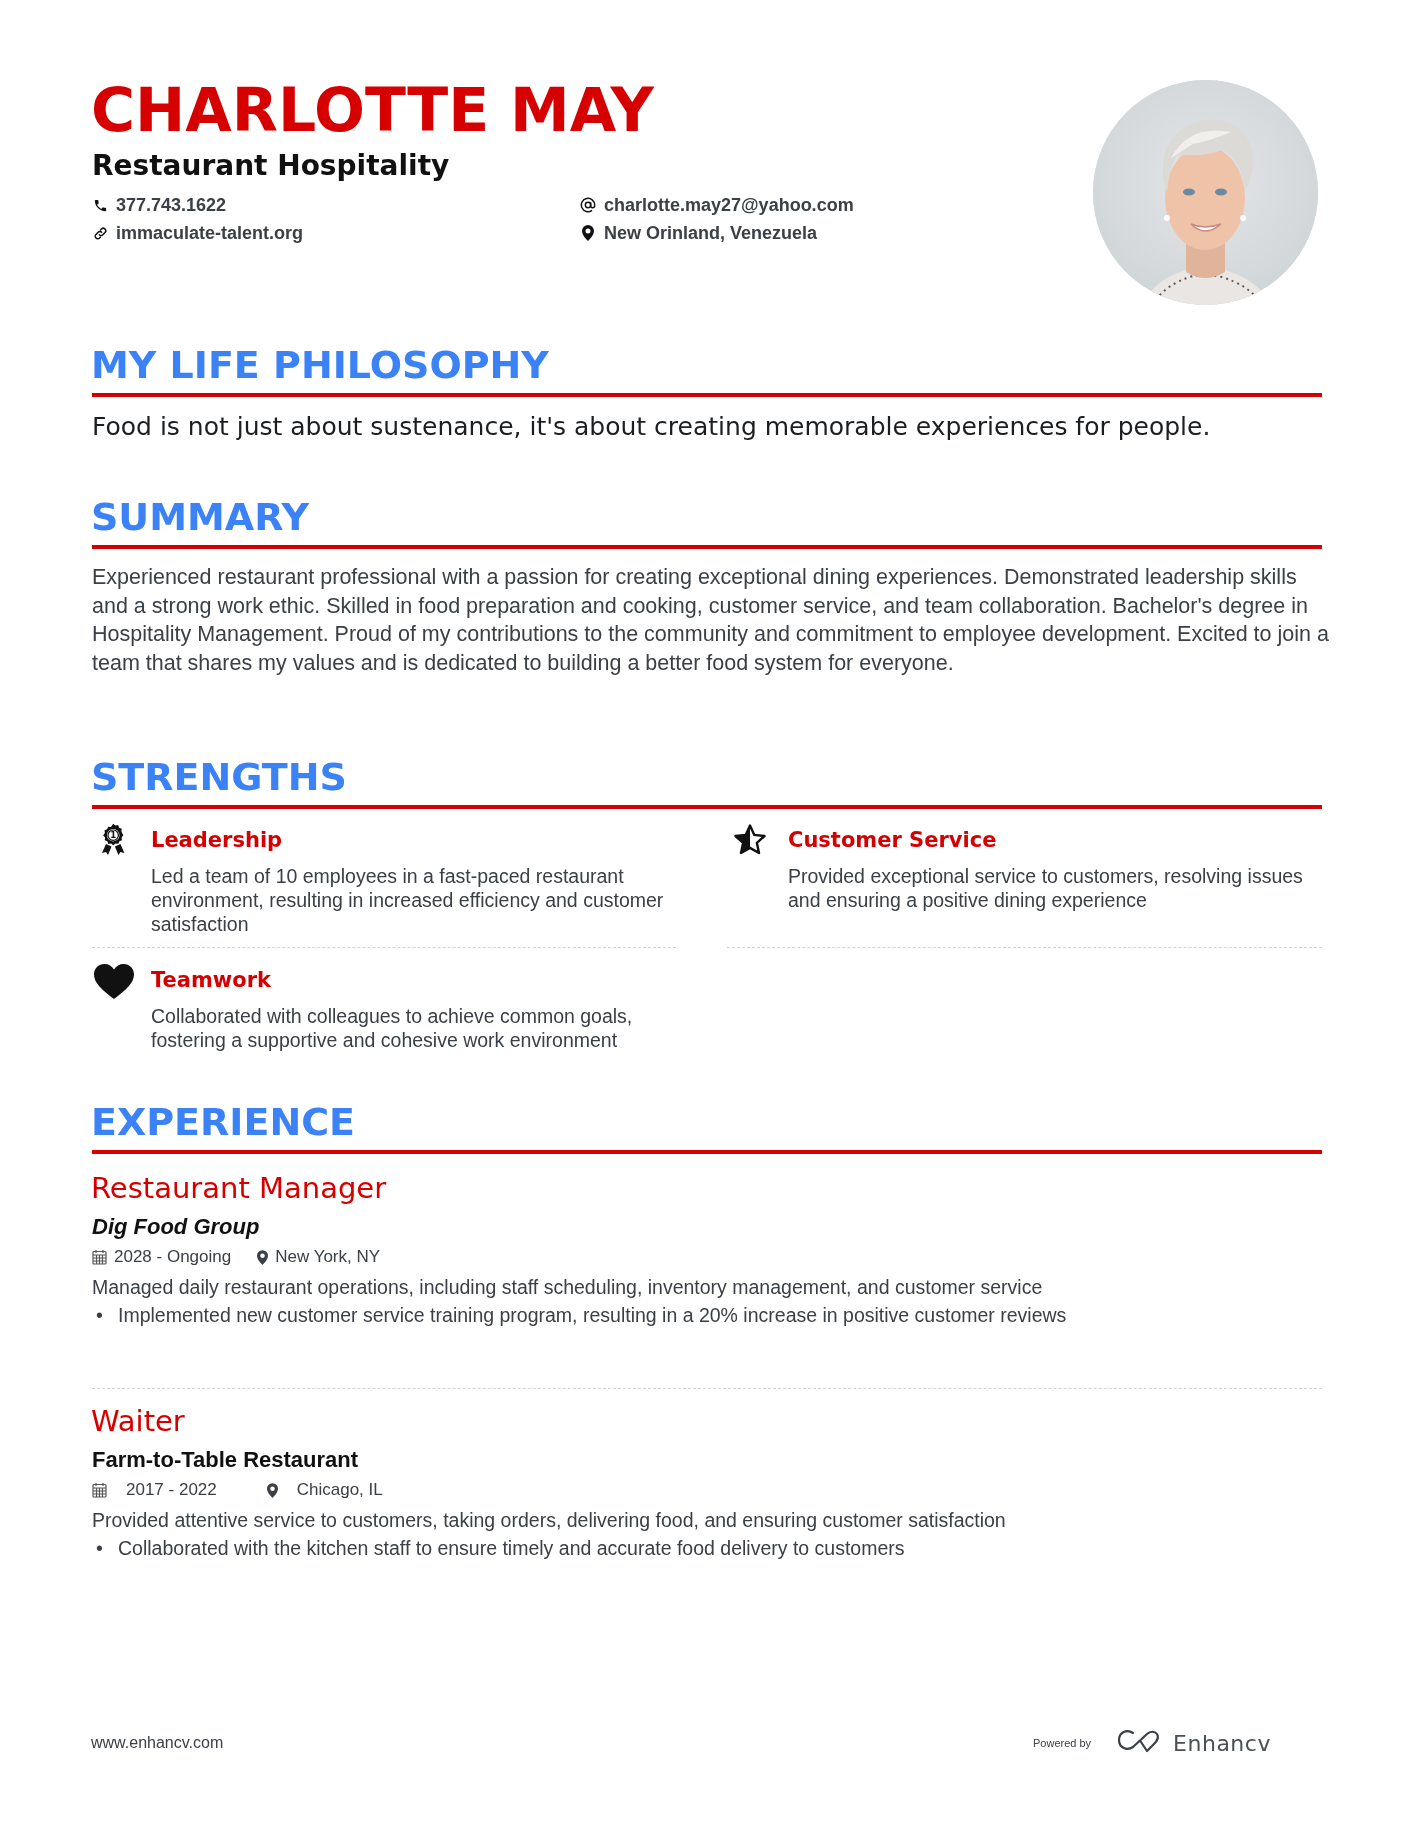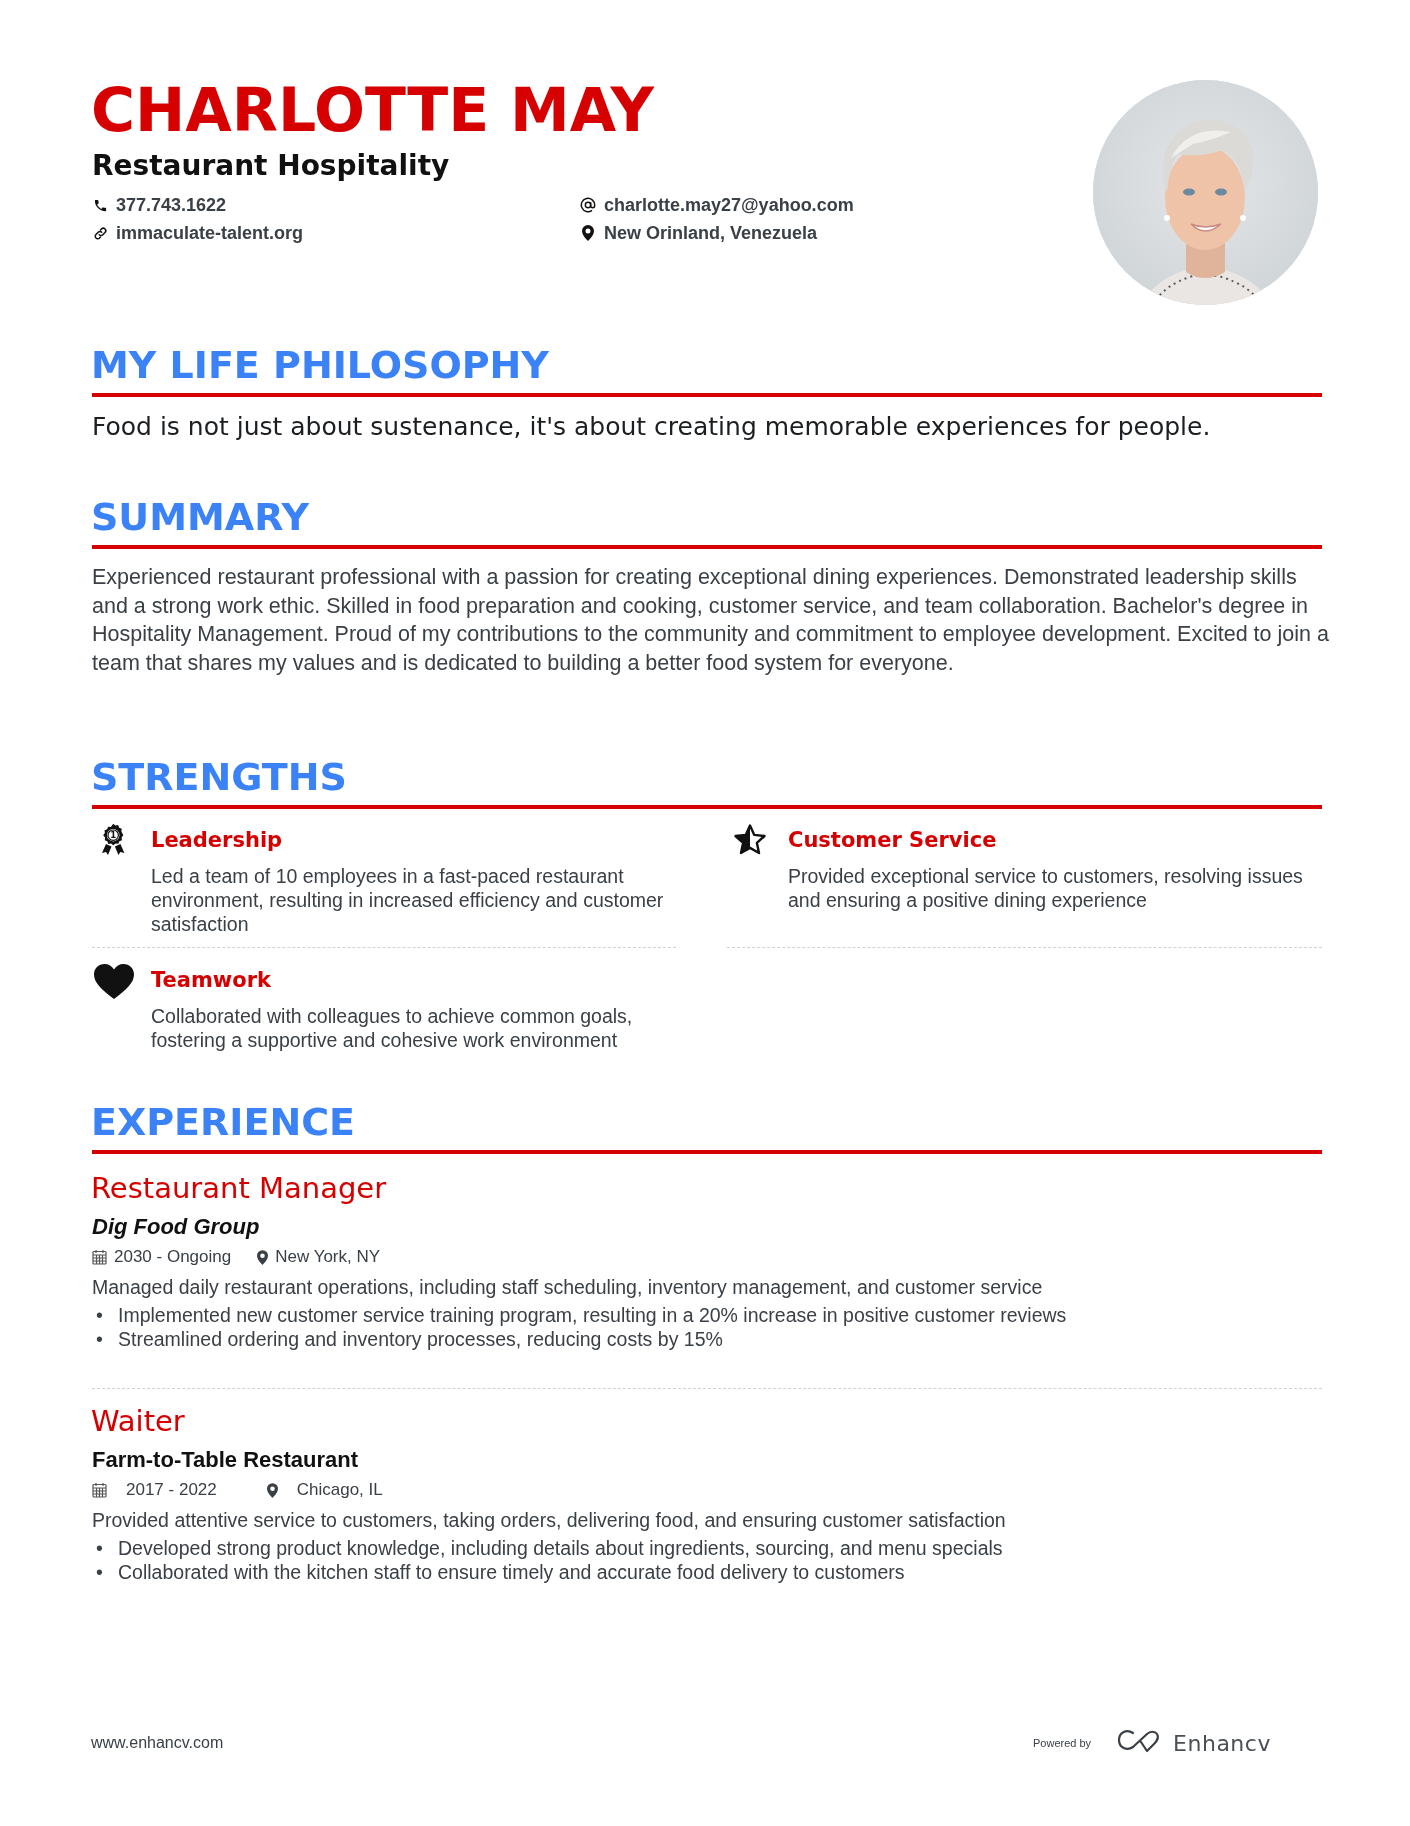--- a/index.html
+++ b/index.html
@@ -152,33 +152,32 @@
 
 <div class="abs job-title" style="top:1170px;">Restaurant Manager</div>
 <div class="abs company" style="top:1213px;font-style:italic;">Dig Food Group</div>
 <div class="abs meta" style="top:1246px;">
   <span class="mi">
     <svg width="15" height="16" viewBox="0 0 15 16" fill="none" stroke="#555" stroke-width="1.2">
         <rect x="1" y="2.5" width="13" height="12.5" rx="1"></rect>
         <path d="M1 6h13M4 1v3M11 1v3M4.5 6v9M7.5 6v9M10.5 6v9M1 9h13M1 12h13"></path>
       </svg>
   </span>
-  <span>2030 - Ongoing</span>
+  <span>2028 - Ongoing</span>
   <span class="gap"></span>
   <span class="mi">
     <svg width="11" height="15" viewBox="0 0 12 16">
         <path fill="#3a4046" d="M6 0a6 6 0 0 0-6 6c0 4.5 6 10 6 10s6-5.5 6-10a6 6 0 0 0-6-6zm0 8.5A2.5 2.5 0 1 1 6 3.5a2.5 2.5 0 0 1 0 5z"></path>
       </svg>
   </span>
   <span>New York, NY</span>
 </div>
 <div class="abs desc" style="top:1275px;">Managed daily restaurant operations, including staff scheduling, inventory management, and customer service</div>
 <ul class="abs bullets" style="top:1303px;">
   <li>Implemented new customer service training program, resulting in a 20% increase in positive customer reviews</li>
-  <li>Streamlined ordering and inventory processes, reducing costs by 15%</li>
 </ul>
 <div class="abs dash" style="left:92px; top:1388px; width:1230px;"></div>
 
 <div class="abs job-title" style="top:1403px;">Waiter</div>
 <div class="abs company" style="top:1446px;">Farm-to-Table Restaurant</div>
 <div class="abs meta" style="top:1479px;gap:12px;">
   <span class="mi">
     <svg width="15" height="16" viewBox="0 0 15 16" fill="none" stroke="#555" stroke-width="1.2">
         <rect x="1" y="2.5" width="13" height="12.5" rx="1"></rect>
         <path d="M1 6h13M4 1v3M11 1v3M4.5 6v9M7.5 6v9M10.5 6v9M1 9h13M1 12h13"></path>
@@ -188,21 +187,20 @@
   <span class="gap"></span>
   <span class="mi">
     <svg width="11" height="15" viewBox="0 0 12 16">
         <path fill="#3a4046" d="M6 0a6 6 0 0 0-6 6c0 4.5 6 10 6 10s6-5.5 6-10a6 6 0 0 0-6-6zm0 8.5A2.5 2.5 0 1 1 6 3.5a2.5 2.5 0 0 1 0 5z"></path>
       </svg>
   </span>
   <span>Chicago, IL</span>
 </div>
 <div class="abs desc" style="top:1508px;">Provided attentive service to customers, taking orders, delivering food, and ensuring customer satisfaction</div>
 <ul class="abs bullets" style="top:1536px;">
-  <li>Developed strong product knowledge, including details about ingredients, sourcing, and menu specials</li>
   <li>Collaborated with the kitchen staff to ensure timely and accurate food delivery to customers</li>
 </ul>
 
 <div class="abs footer-left">www.enhancv.com</div>
 <div class="abs footer-right">
   <span class="powered">Powered by</span>
   <span>
     <svg width="46" height="26" viewBox="0 0 46 26" fill="none" stroke="#3a4046" stroke-width="2.2" stroke-linecap="round" stroke-linejoin="round">
       <path d="M16 5 C10 1 2 4 2 12 C2 20 10 23 16 19 L30 6 C33 3 38 3 40 6 C42 9 40 13 37 16 L30 23 L24 14"></path>
     </svg>

